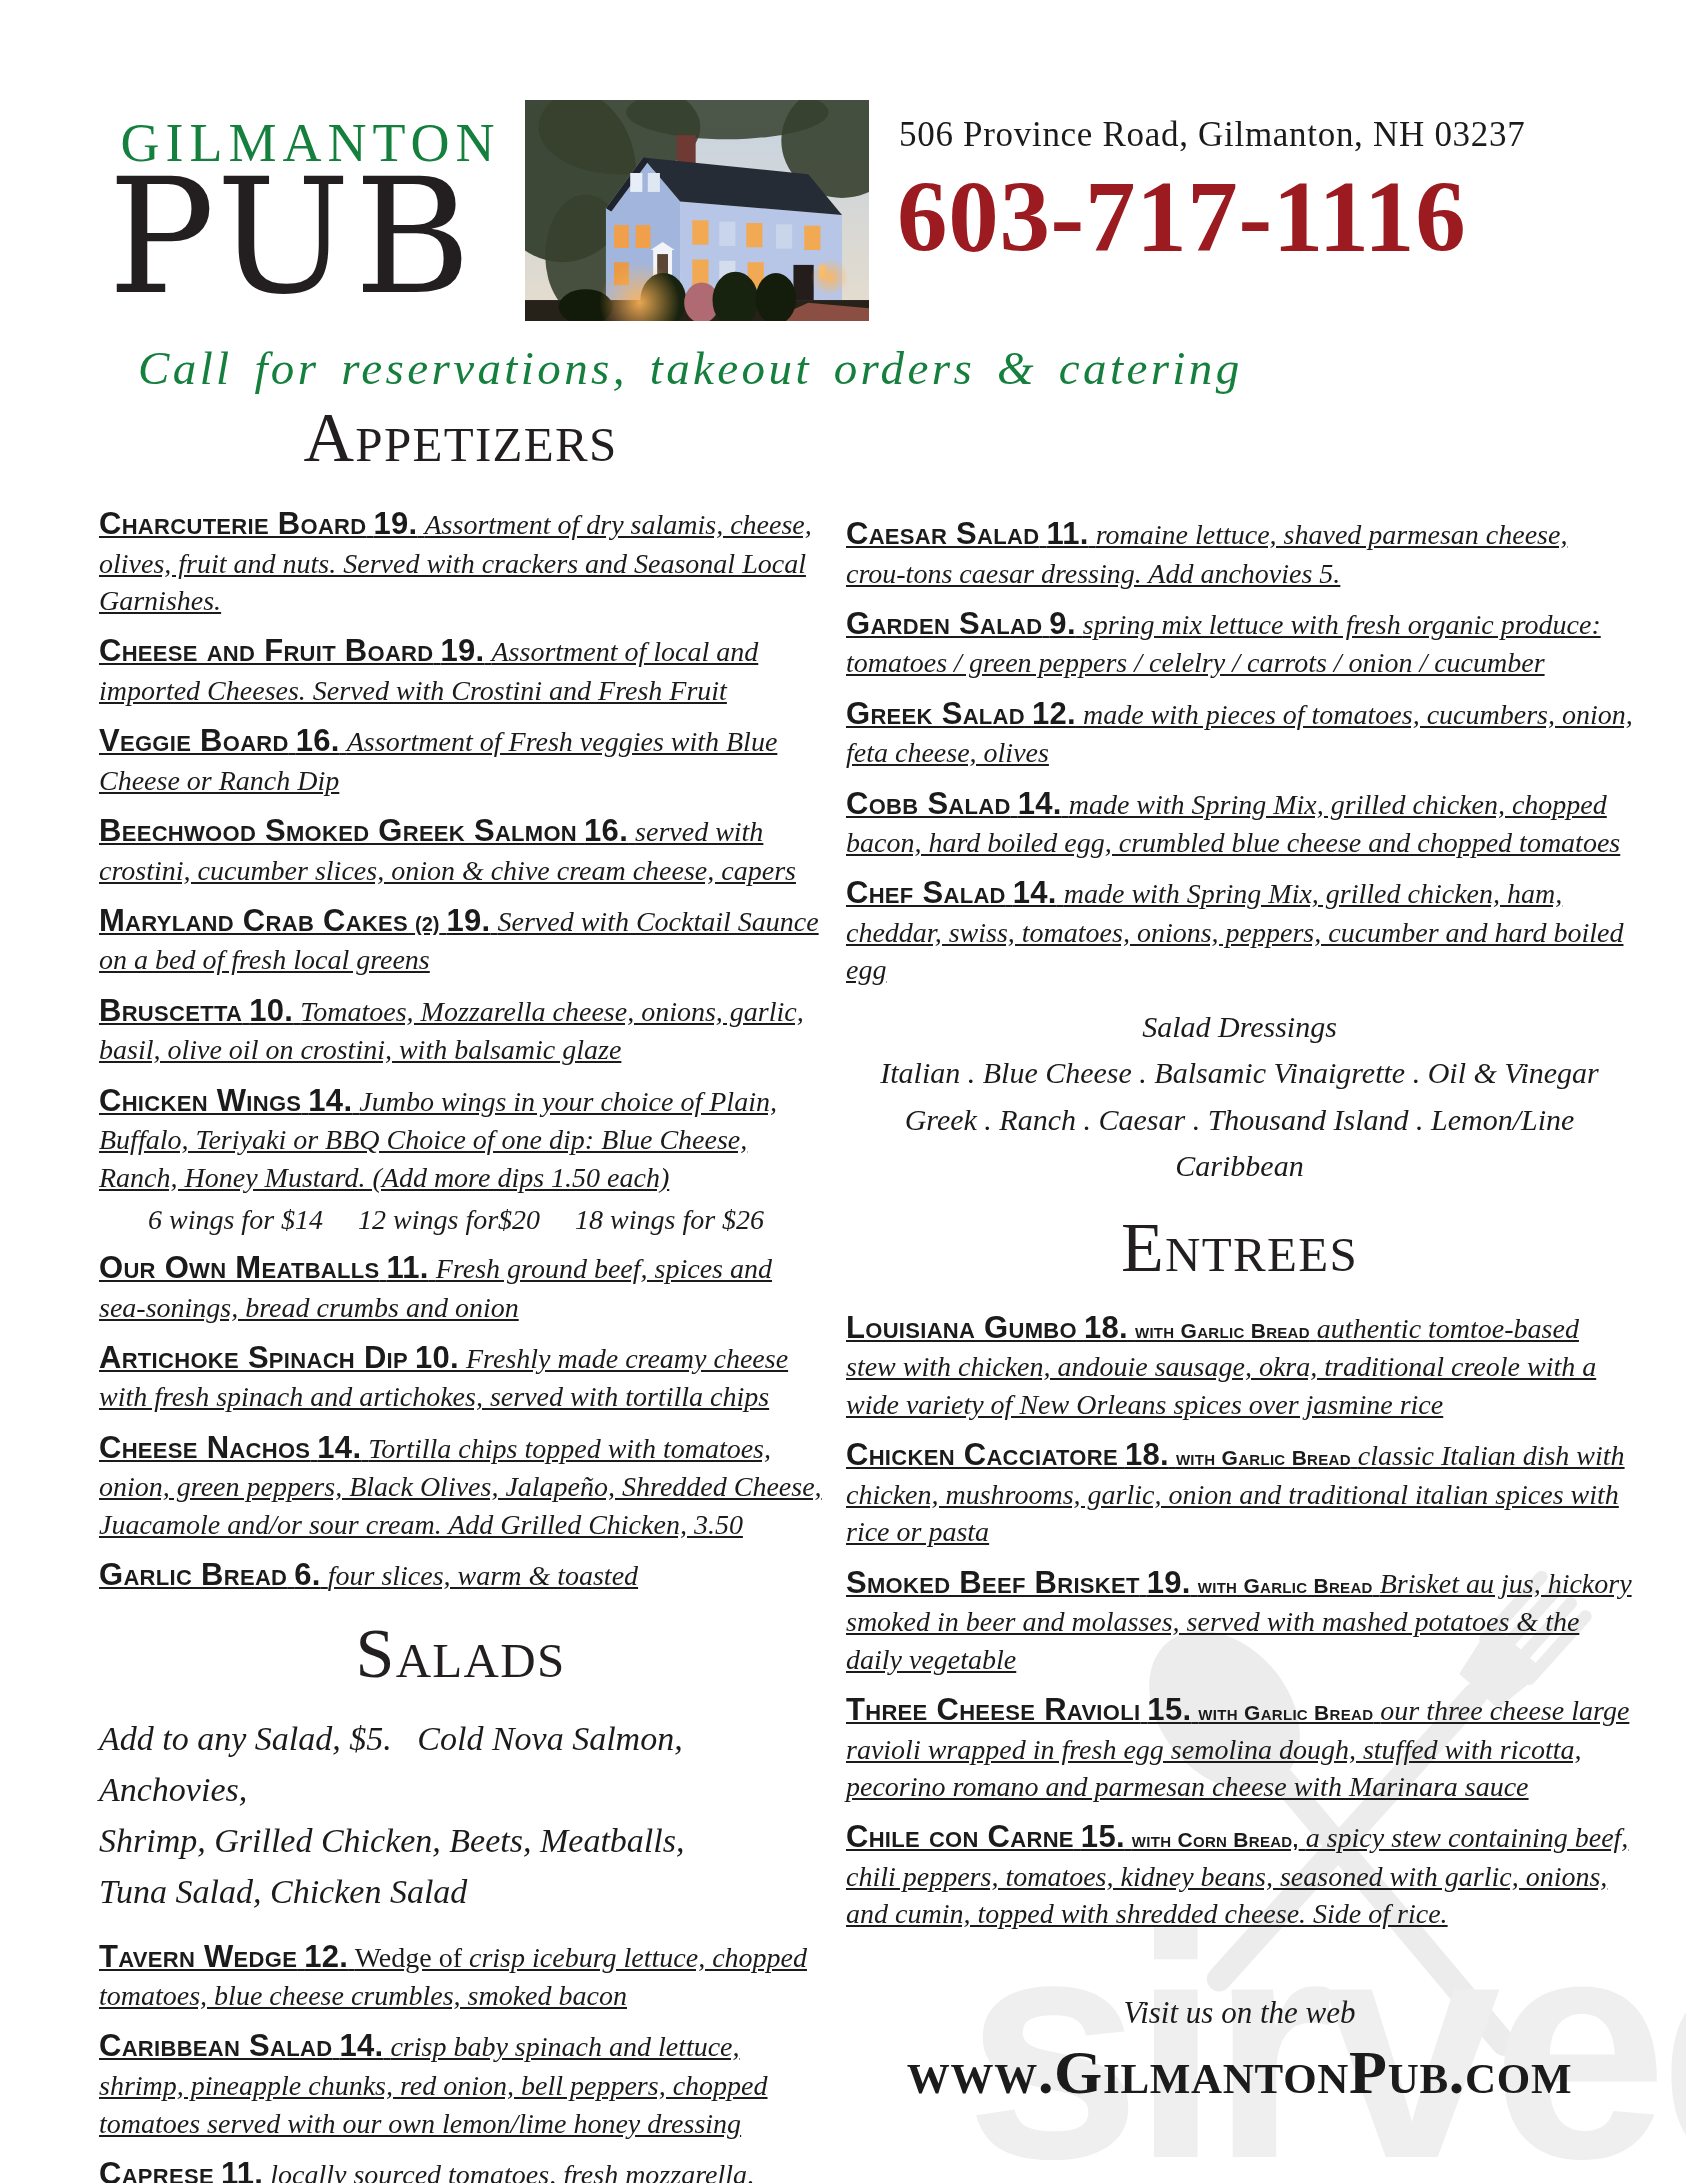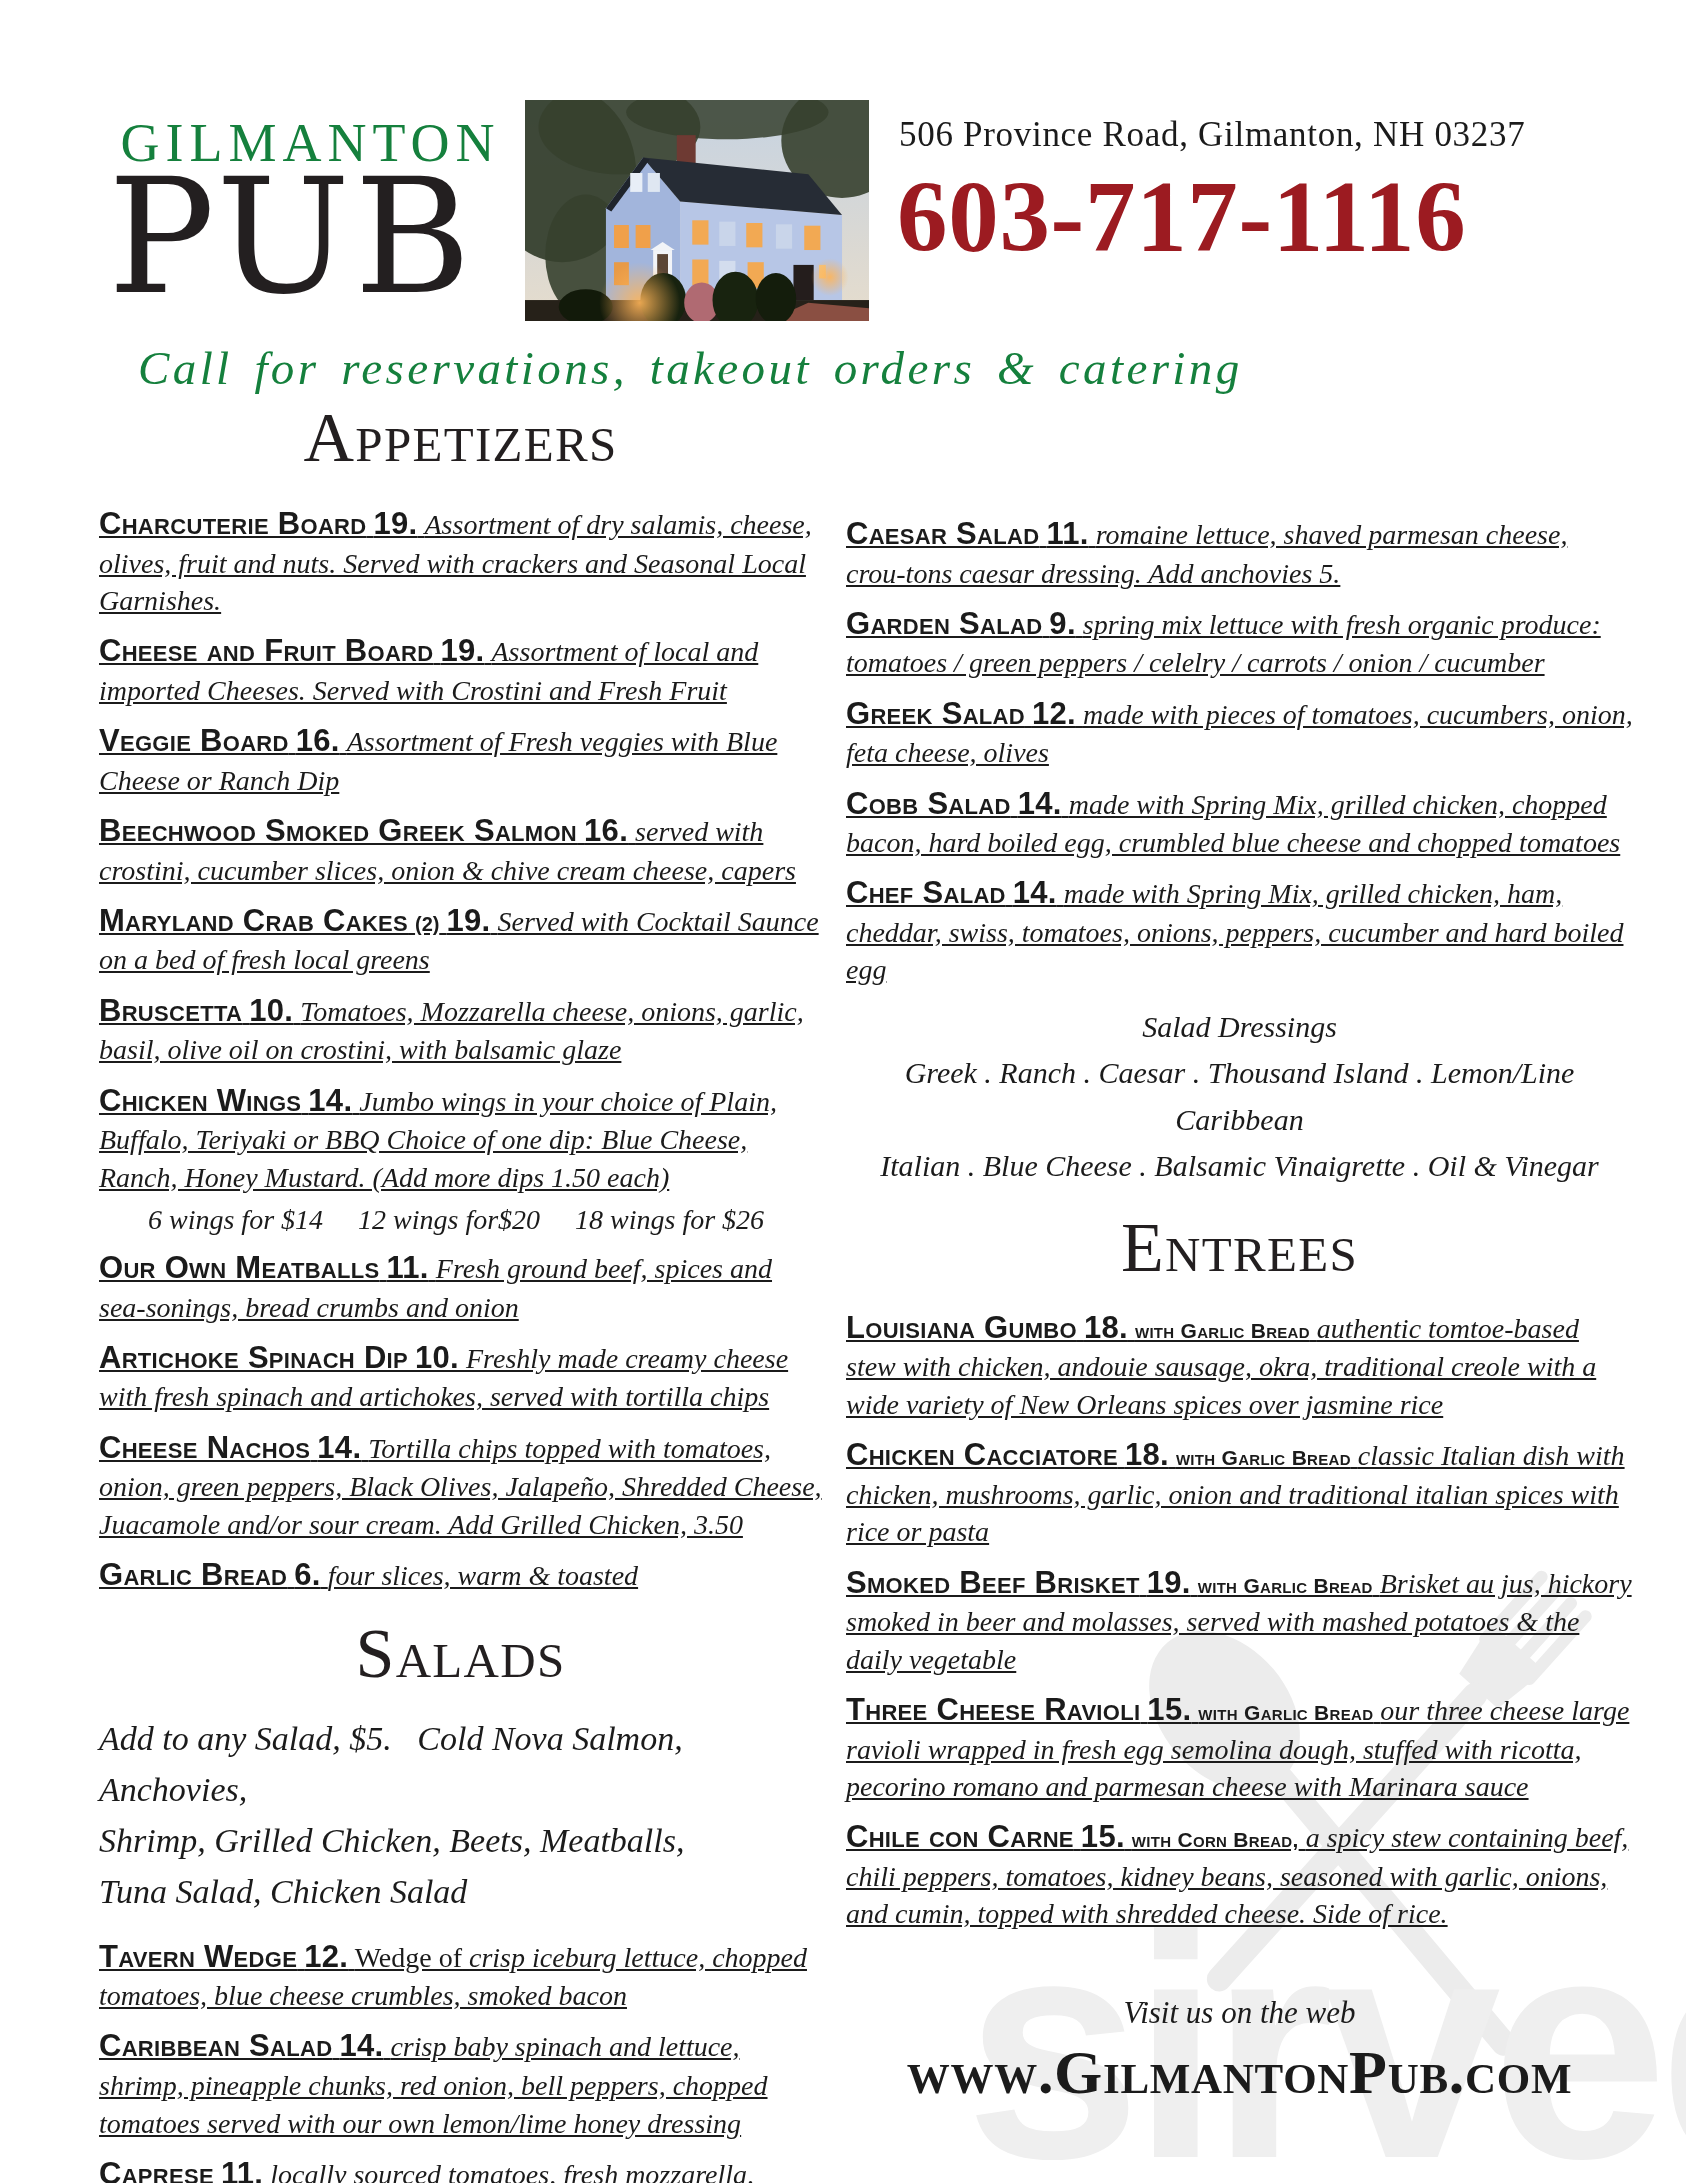--- a/index.html
+++ b/index.html
@@ -373,23 +373,23 @@
         
         <span class="i-desc">made with Spring Mix, grilled chicken, ham, cheddar, swiss, tomatoes, onions, peppers, cucumber and hard boiled egg</span>
       </p>
 
     </div>
 
   <div class="dressings">
     <div>Salad Dressings</div>
     <div>
 
+        <div>Italian . Blue Cheese . Balsamic Vinaigrette . Oil &amp; Vinegar</div>
+
         <div>Greek . Ranch . Caesar . Thousand Island . Lemon/Line Caribbean</div>
-
-        <div>Italian . Blue Cheese . Balsamic Vinaigrette . Oil &amp; Vinegar</div>
       </div>
   </div>
 
   <h2 class="section mid">Entrees</h2>
 
   <div>
 
       <p class="item">
         <span class="i-name">Louisiana Gumbo</span>
         

